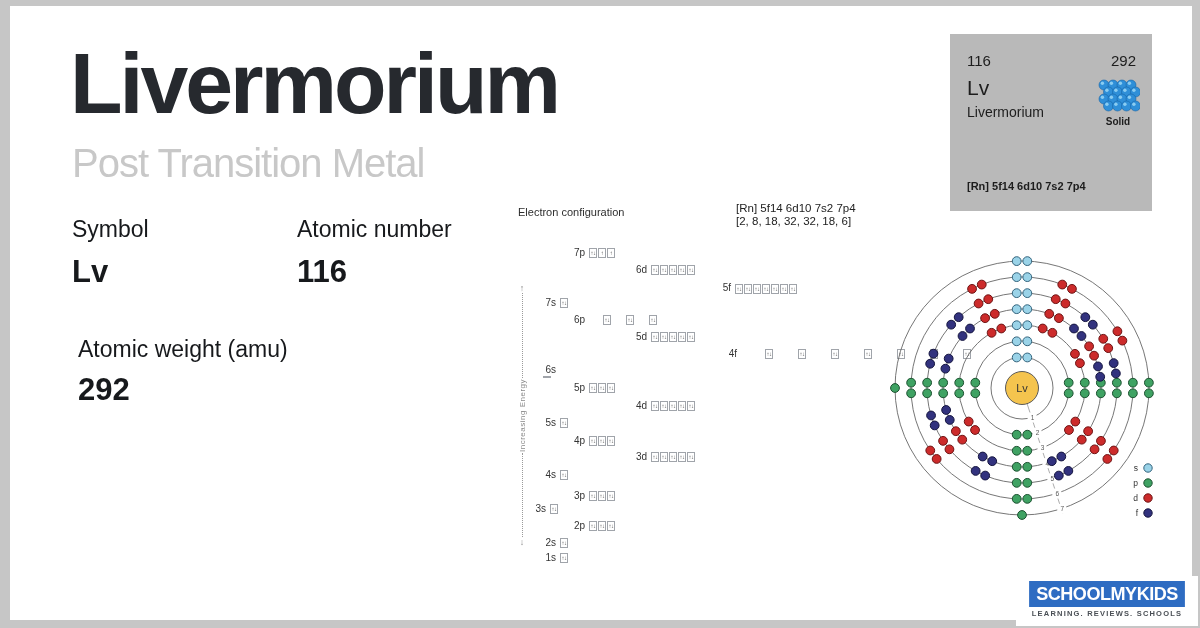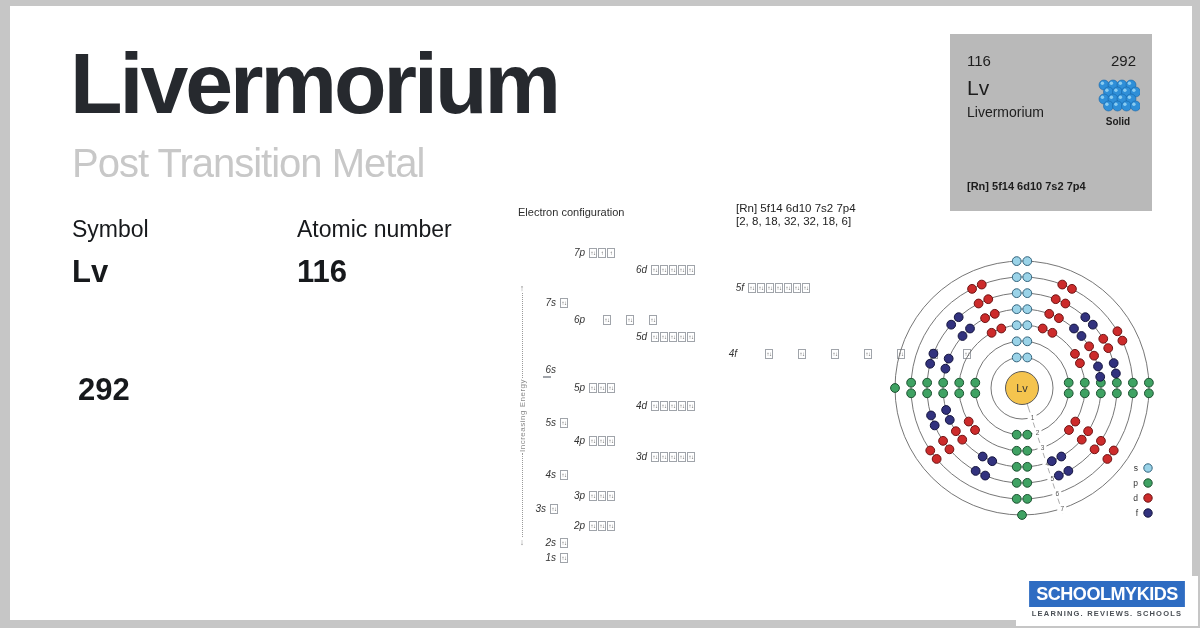--- a/index.html
+++ b/index.html
@@ -26,21 +26,21 @@
   #orbital { left:498px; top:194px; width:350px; height:380px; }
   .orb-title { position:absolute; left:10px; top:6px; font-size:11px; color:#2e2e2e; }
   .orb-econf { position:absolute; left:228px; top:2px; font-size:11.5px;
     color:#222; line-height:13px; white-space:nowrap; }
   .energy-axis { position:absolute; left:6px; top:84px; height:262px; width:16px;
     display:flex; flex-direction:column; align-items:center; }
   .energy-axis .arrow { font-size:9px; color:#8a8a8a; line-height:8px; }
   .energy-axis .dots { flex:1; width:0; border-left:1px dotted #9a9a9a; margin:1px 0; }
   .energy-label { writing-mode:vertical-rl; transform:rotate(180deg);
     font-size:8px; color:#8a8a8a; letter-spacing:0.5px; white-space:nowrap; }
-  .orb-row { position:absolute; display:flex; align-items:center; height:12px;font-style:italic; }
+  .orb-row { position:absolute; display:flex; align-items:center; height:12px; }
   .orb-label { width:22px; text-align:right; margin-right:4px;
     font-size:10px; color:#333; line-height:12px; }
   .orb-box { width:8px; height:10px; border:1px solid #a0a4aa; margin-right:1px;
     font-size:6px; line-height:8px; color:#555; text-align:center;
     letter-spacing:-0.5px; overflow:hidden; background:#fff; }
 
   
   #tile { left:940px; top:28px; width:202px; height:177px;
     background:var(--card-bg,#b9b9b9); color:#1d1d1d; }
   .tile-num { position:absolute; left:17px; top:18px; font-size:15px; }
@@ -72,20 +72,21 @@
 <div id="stage">
   <div id="page">
 
     <div class="abs title">Livermorium</div>
     <div class="abs subtitle">Post Transition Metal</div>
 
     <div class="abs fact-label" style="left:62px; top:210px;">Symbol</div>
     <div class="abs fact-value" style="left:62px; top:248px;">Lv</div>
     <div class="abs fact-label" style="left:287px; top:210px;">Atomic number</div>
     <div class="abs fact-value" style="left:287px; top:248px;">116</div>
+    <div class="abs fact-label" style="left:68px; top:330px;">Atomic weight (amu)</div>
     <div class="abs fact-value" style="left:68px; top:366px;">292</div>
 
     <div id="orbital" class="abs">
       <div class="orb-title">Electron configuration</div>
       <div class="orb-econf">
         <div>[Rn] 5f14 6d10 7s2 7p4</div>
         <div>[2, 8, 18, 32, 32, 18, 6]</div>
       </div>
       <div class="energy-axis">
         <span class="arrow">↑</span>
@@ -102,21 +103,21 @@
             <div class="orb-box">↑</div>
           </div>
           <div class="orb-row" style="top: 64px; left: 117px; position: absolute;">
             <span class="orb-label">6d</span>
             <div class="orb-box">↑↓</div>
             <div class="orb-box">↑↓</div>
             <div class="orb-box">↑↓</div>
             <div class="orb-box">↑↓</div>
             <div class="orb-box">↑↓</div>
           </div>
-          <div class="orb-row" style="top: 82px; left: 214px; position: absolute;">
+          <div class="orb-row" style="top: 82px; left: 201px; position: absolute; align-items: flex-end;">
             <span class="orb-label">5f</span>
             <div class="orb-box">↑↓</div>
             <div class="orb-box">↑↓</div>
             <div class="orb-box">↑↓</div>
             <div class="orb-box">↑↓</div>
             <div class="orb-box">↑↓</div>
             <div class="orb-box">↑↓</div>
             <div class="orb-box">↑↓</div>
           </div>
           <div class="orb-row" style="top: 97px; left: 26px; position: absolute;">

